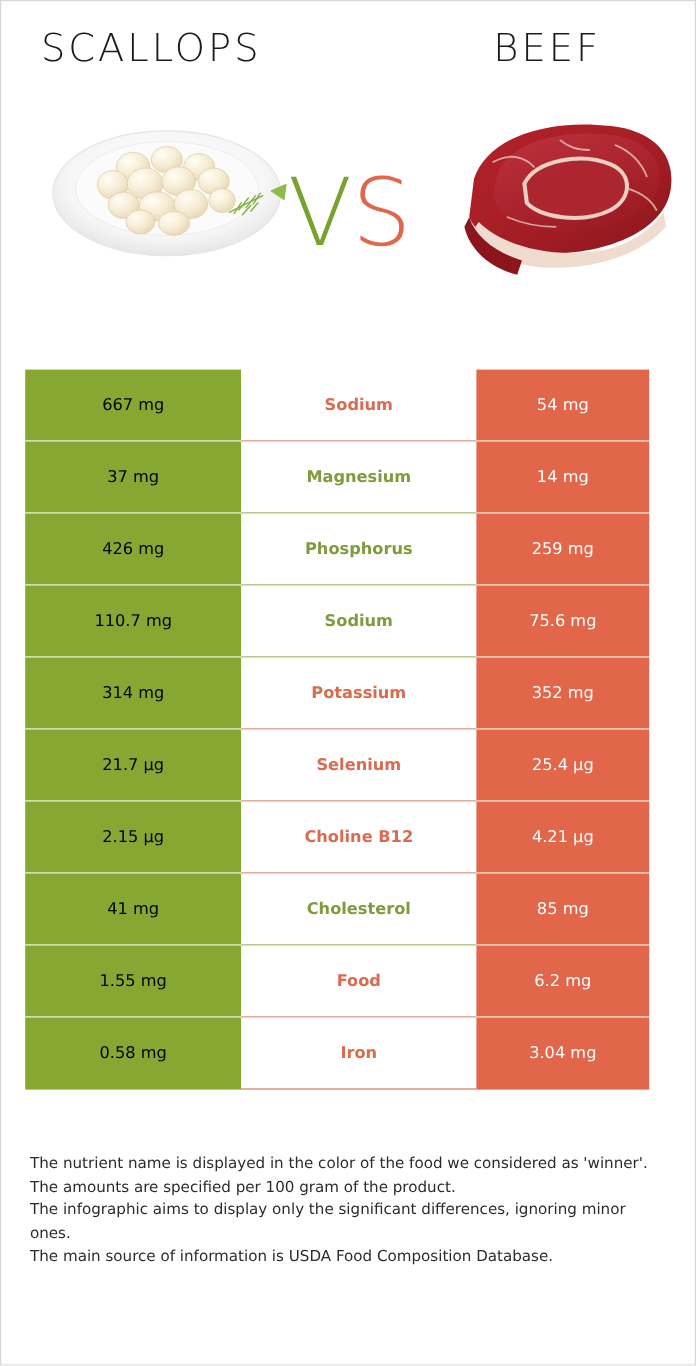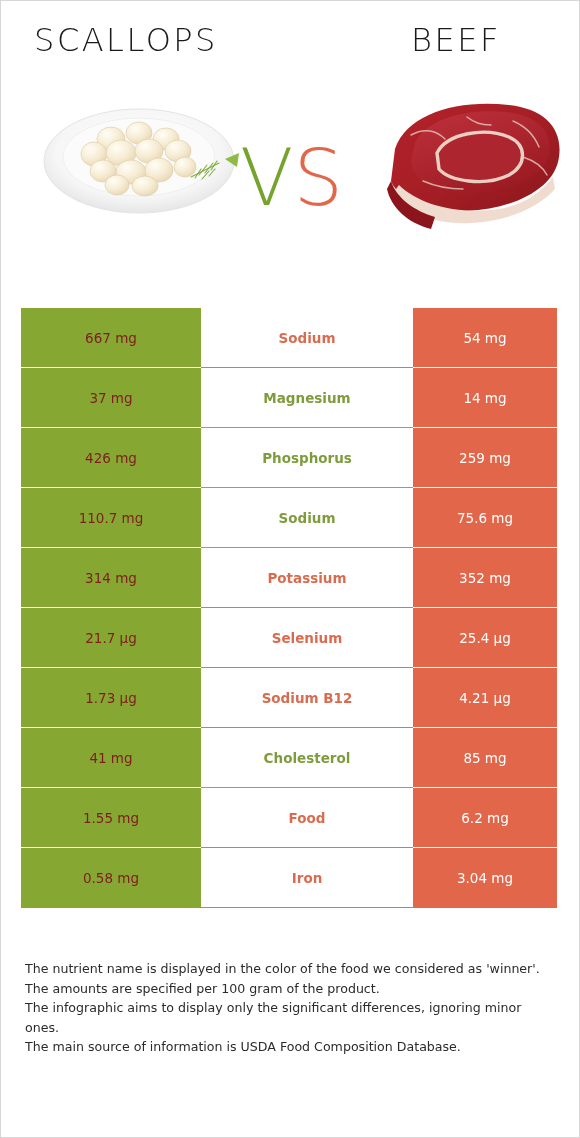--- a/index.html
+++ b/index.html
@@ -94,25 +94,25 @@
     display: flex;
     align-items: center;
     justify-content: center;
     box-sizing: border-box;
     font-size: 13.5px;
     font-family: "DejaVu Sans", sans-serif;
   }
   .cell-left {
     width: 180px;
     background: #86a832;
-    color: #7f1d1d;
+    color: #000000;
     border-bottom: 1px solid #ffffff;
   }
   .cell-mid {
-    width: 212px;
+    width: 196px;
     background: #ffffff;
     font-weight: bold;
     font-size: 13.5px;
   }
   .cell-right {
     width: 144px;
     background: #e1664a;
     color: #ffffff;
     border-bottom: 1px solid #ffffff;
   }
@@ -269,22 +269,22 @@
       <div class="cell cell-right">352 mg</div>
     </div>
 
     <div class="trow">
       <div class="cell cell-left">21.7 µg</div>
       <div class="cell cell-mid mid-win-orange">Selenium</div>
       <div class="cell cell-right">25.4 µg</div>
     </div>
 
     <div class="trow">
-      <div class="cell cell-left">1.73 µg</div>
-      <div class="cell cell-mid mid-win-orange">Sodium B12</div>
+      <div class="cell cell-left">2.15 µg</div>
+      <div class="cell cell-mid mid-win-orange">Choline B12</div>
       <div class="cell cell-right">4.21 µg</div>
     </div>
 
     <div class="trow">
       <div class="cell cell-left">41 mg</div>
       <div class="cell cell-mid mid-win-green">Cholesterol</div>
       <div class="cell cell-right">85 mg</div>
     </div>
 
     <div class="trow">

